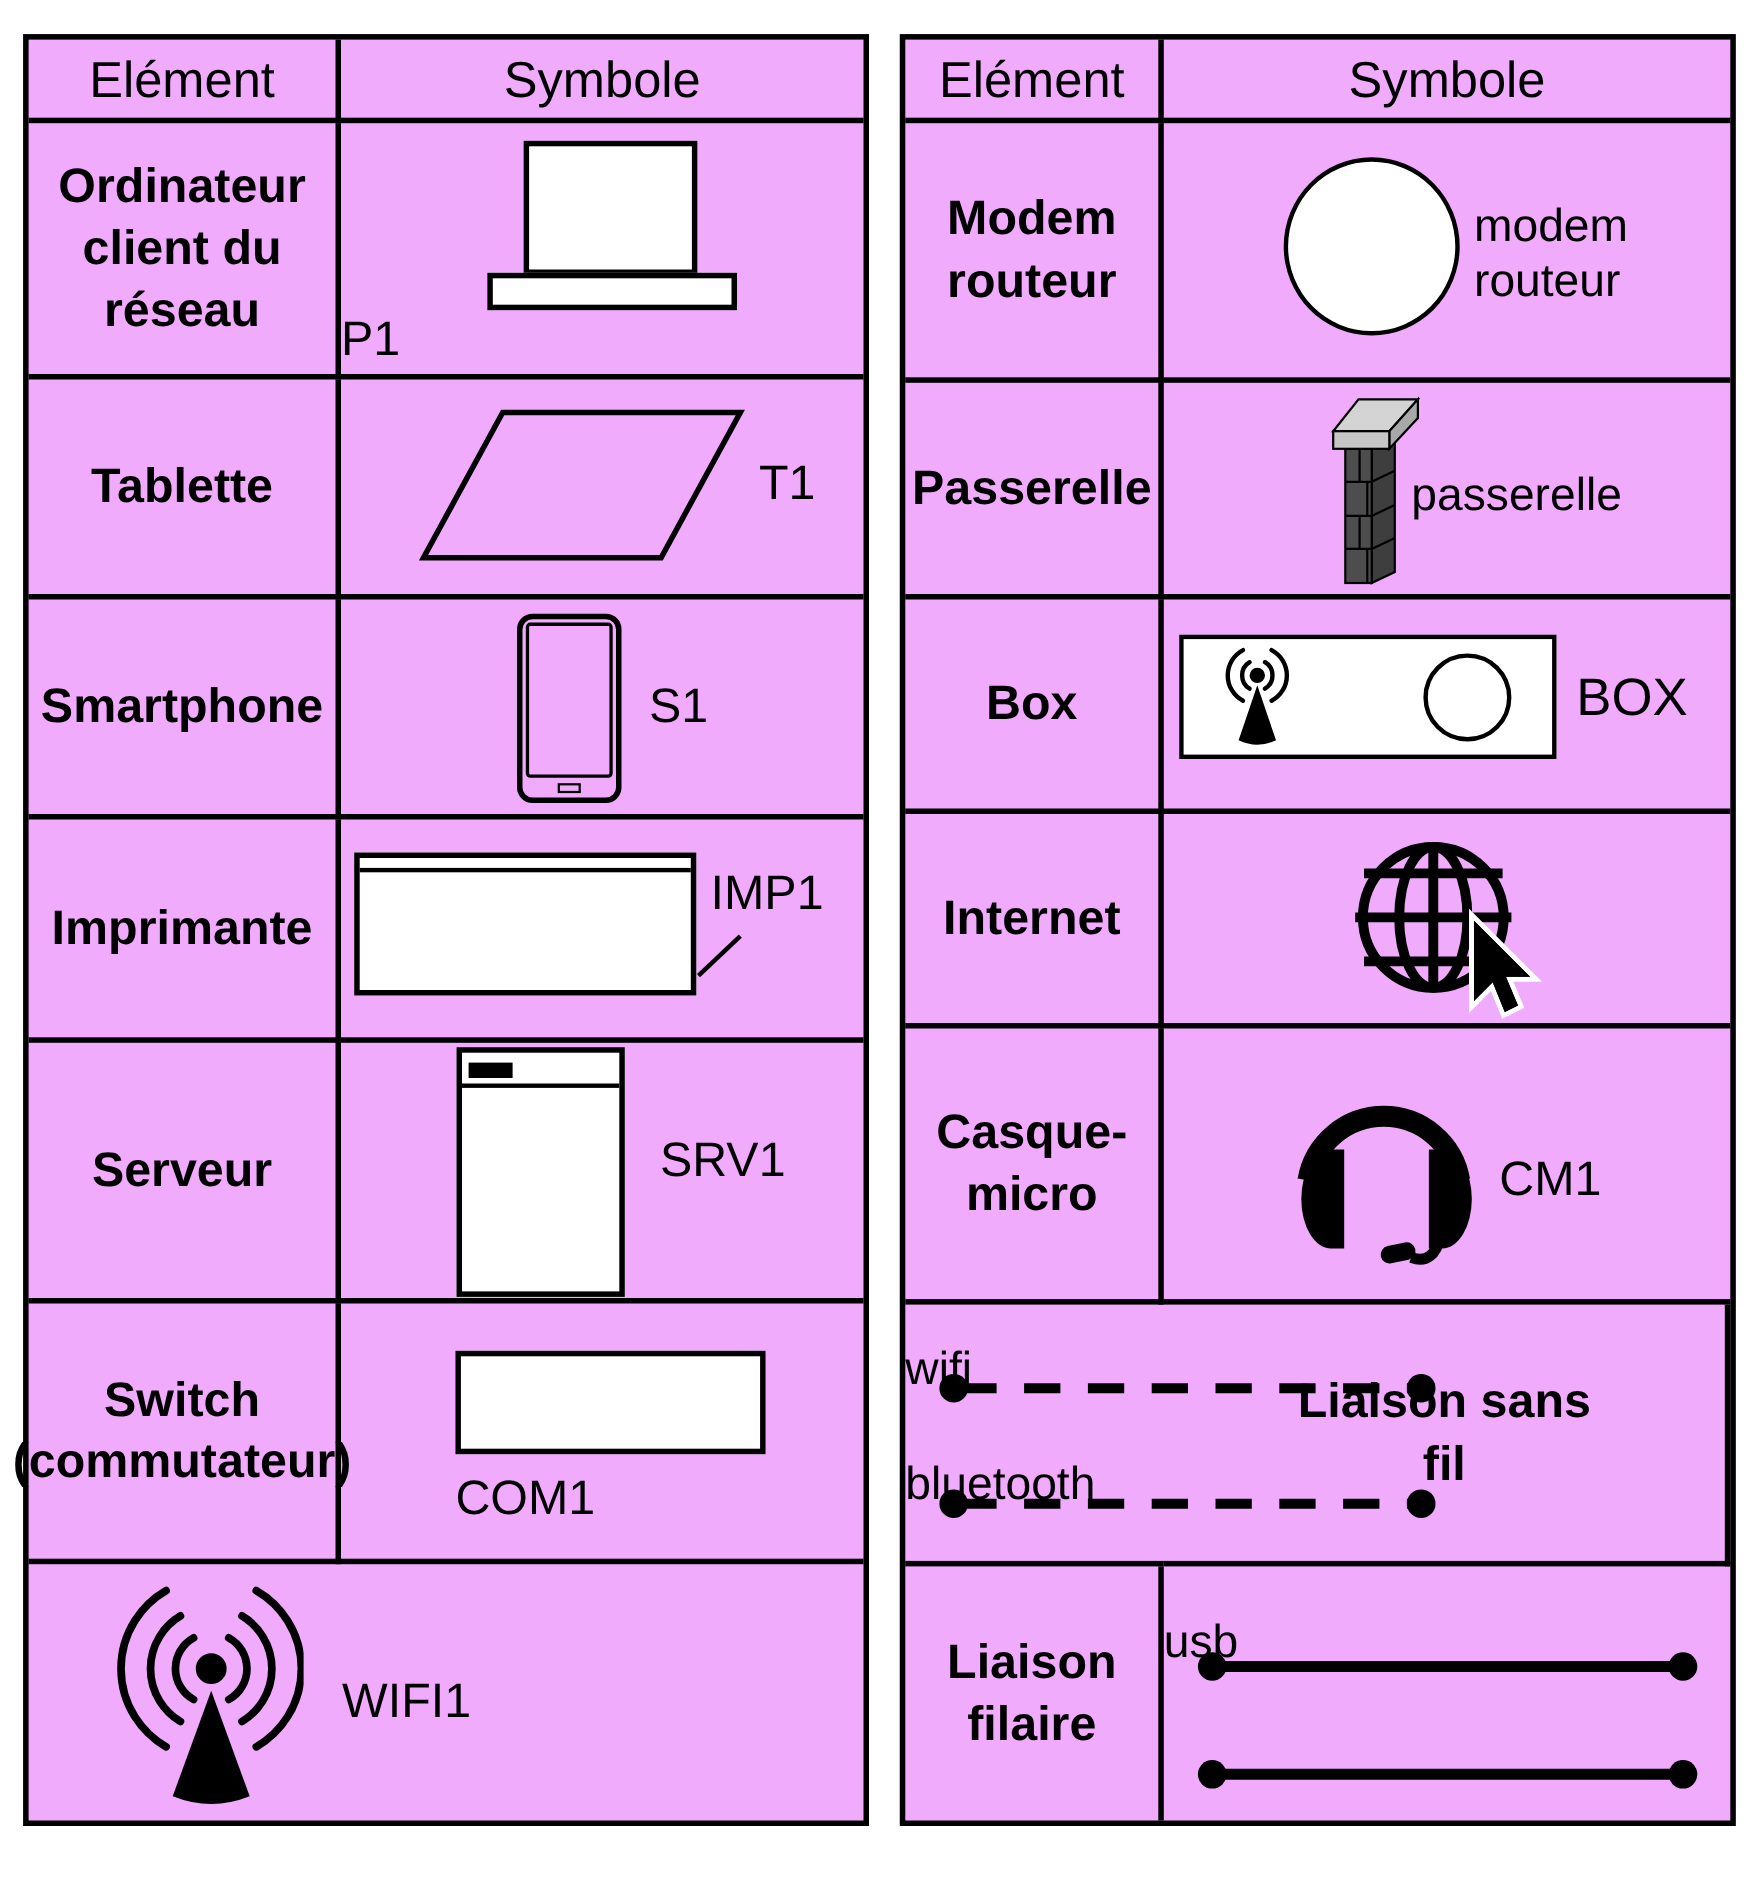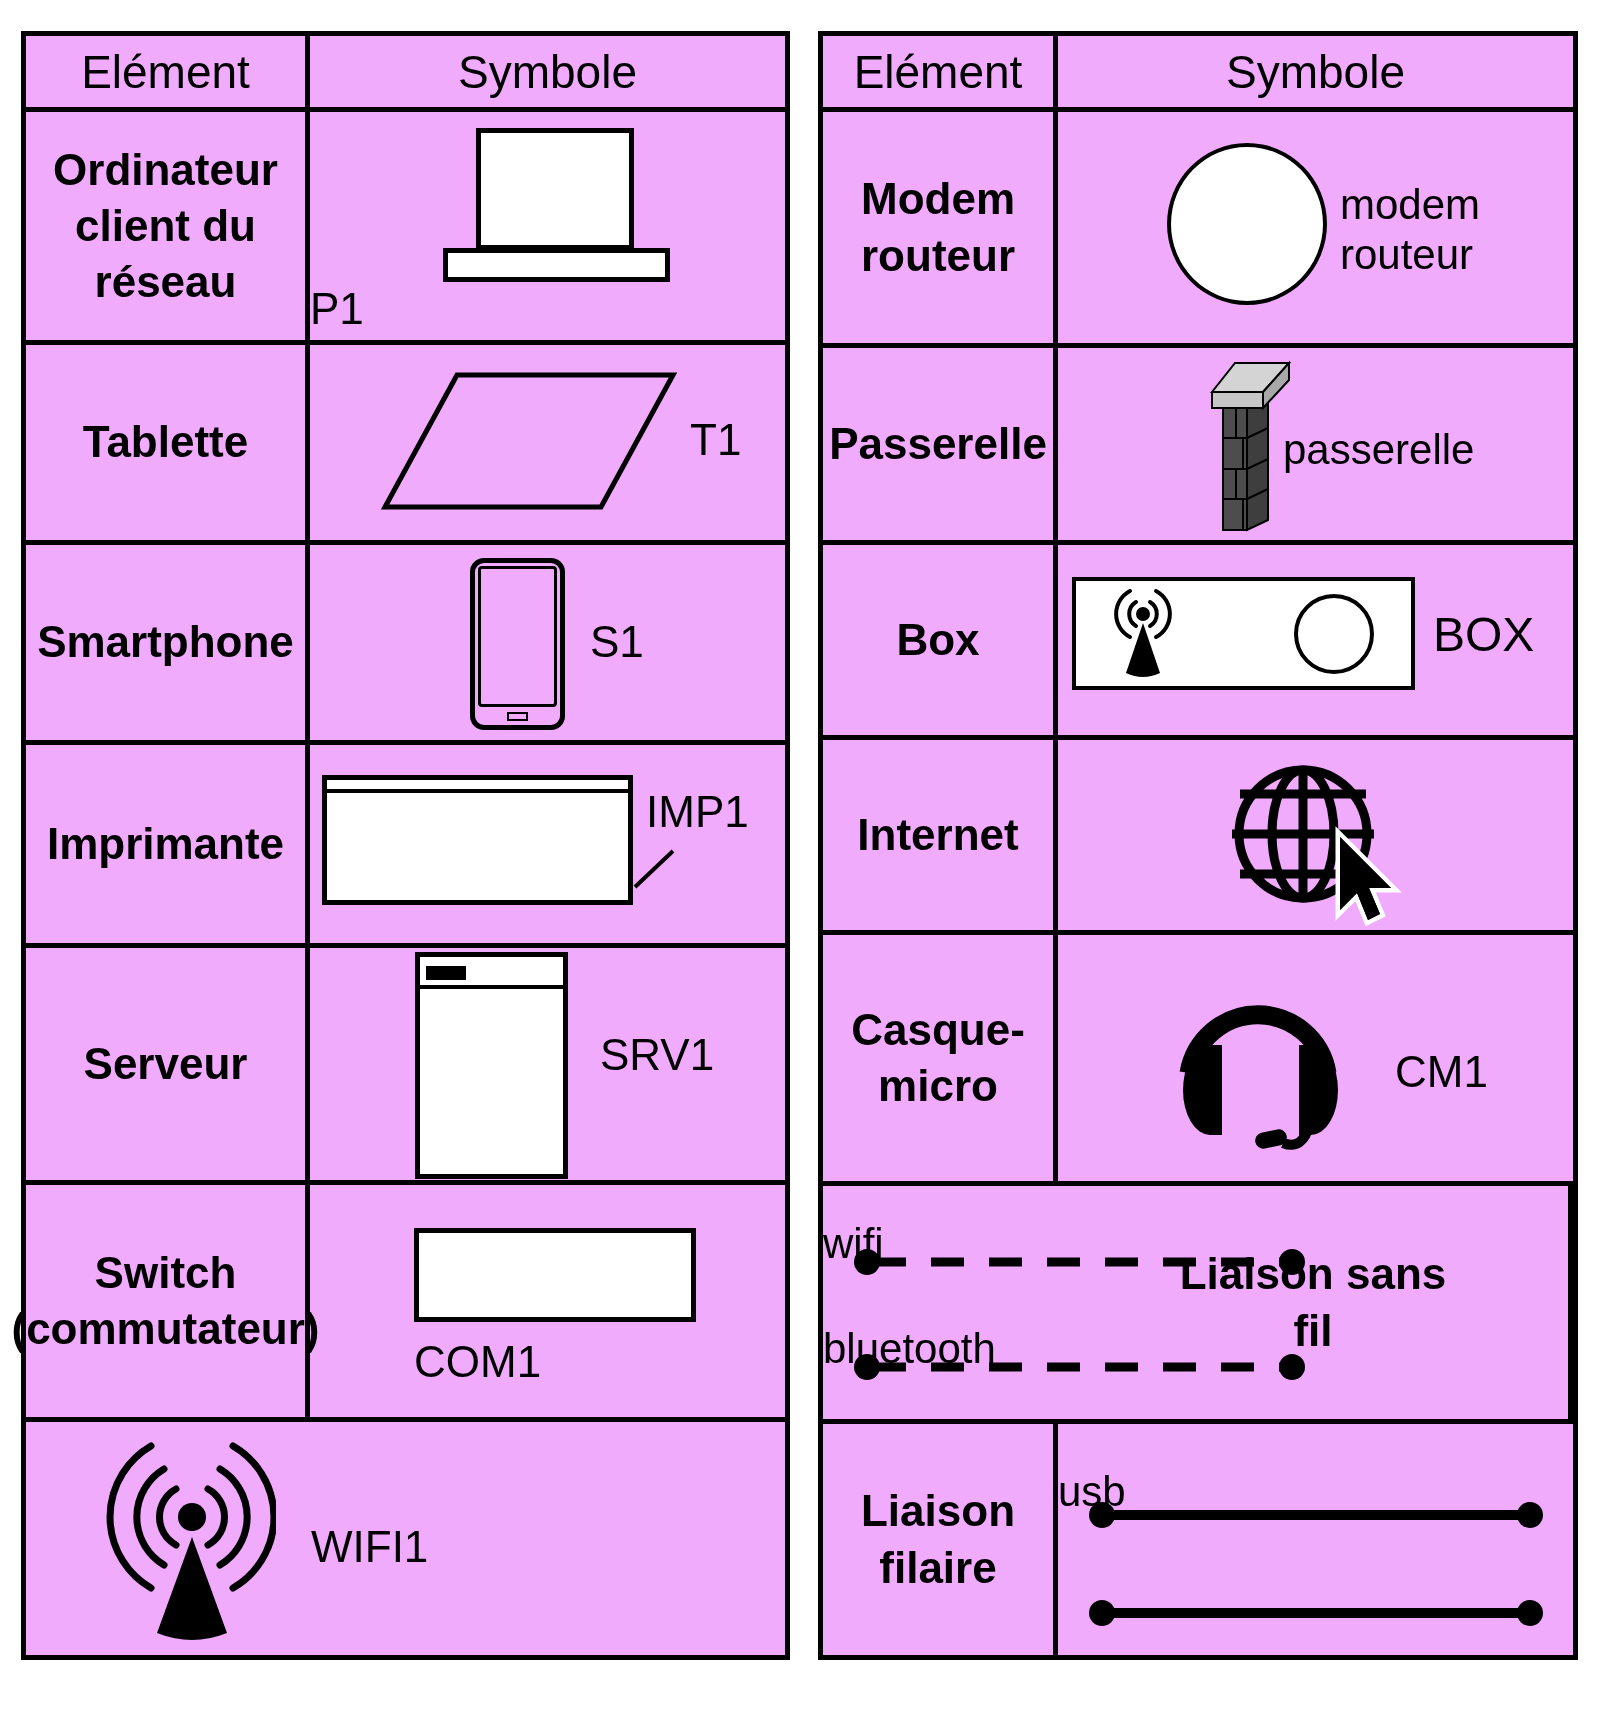--- a/index.html
+++ b/index.html
@@ -192,21 +192,21 @@
   <div class="c br bb lcell">Casque-
 micro</div>
   <div class="c bb scell">
     <svg class="abs" style="left:115px; top:38px;" width="175" height="195" viewBox="0 0 175 195">
       <path d="M16,100 A70,70 0 0 1 154,100" fill="none" stroke="#000" stroke-width="19"></path>
       <path d="M49,72 L49,162 L37,162 A27,45 0 0 1 37,72 Z" fill="#000"></path>
       <path d="M126,72 L126,162 L138,162 A27,45 0 0 0 138,72 Z" fill="#000"></path>
       <path d="M137,150 Q130,178 110,170" fill="none" stroke="#000" stroke-width="10"></path>
       <rect x="82" y="158" width="32" height="16" rx="8" fill="#000" transform="rotate(-12 98 166)"></rect>
     </svg>
-    <div class="abs tag" style="left:305px; top:112px;margin-left:32px;">CM1</div>
+    <div class="abs tag" style="left:305px; top:112px;">CM1</div>
   </div>
 
   <div class="c bb scell">
     <div class="abs ann center-label" style="left:0; top:34px; width:510px;">wifi</div>
     <svg class="abs" style="left:0; top:0;" width="510" height="110" viewBox="0 0 510 110">
       <circle cx="44" cy="76" r="13" fill="#000"></circle>
       <circle cx="469" cy="76" r="13" fill="#000"></circle>
       <path d="M50,76 H463" stroke="#000" stroke-width="9" stroke-dasharray="33 25"></path>
     </svg>
     <div class="abs ann center-label" style="left:0; top:139px; width:510px;">bluetooth</div>

